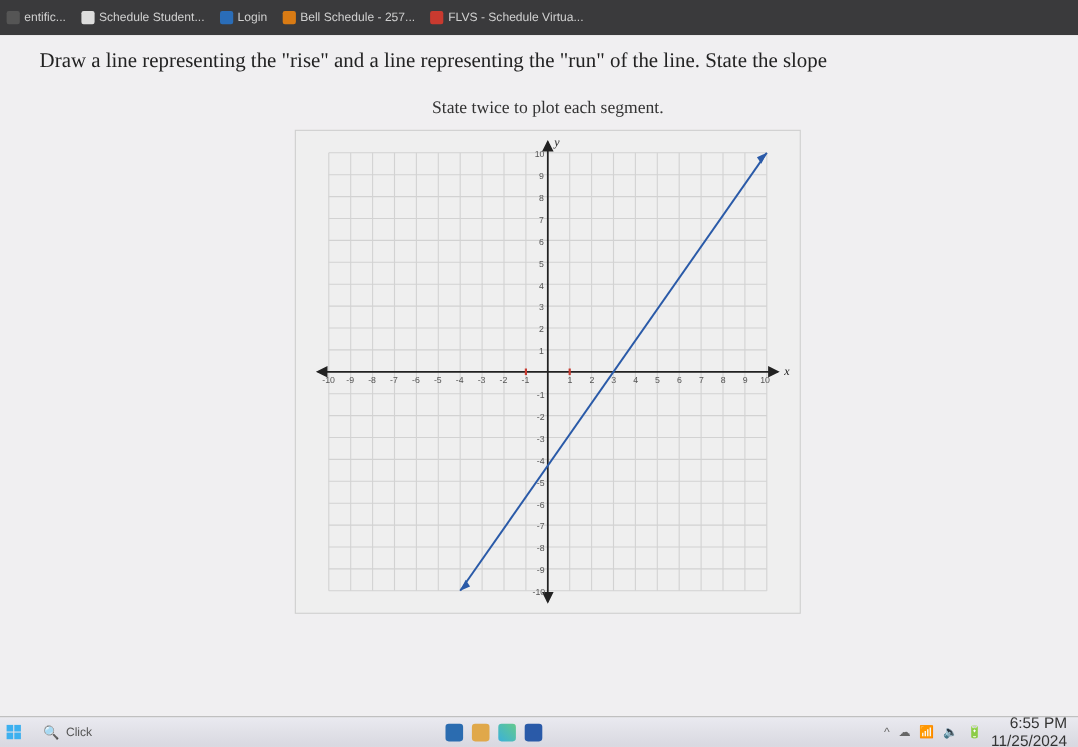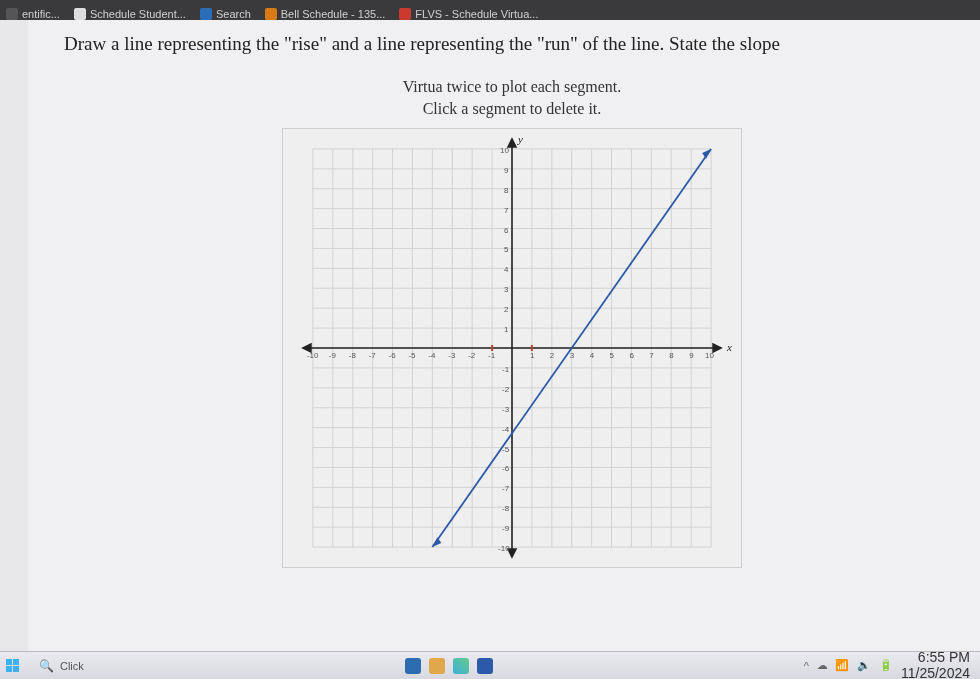--- a/index.html
+++ b/index.html
@@ -1,41 +1,40 @@
 <!DOCTYPE html>
 <html><head>
 <meta charset="utf-8">
 <style>
   * { box-sizing: border-box; margin: 0; padding: 0; }
   html, body { width: 980px; height: 679px; overflow: hidden; font-family: Georgia, 'Times New Roman', serif; background: #e8e8ea; }
   
   .bookmark-bar {
-    height: 20px;
+    height: 32px;
     background: #3a3a3c;
     display: flex;
-    align-items: flex-end;
+    align-items: center;
     padding: 0 6px;
     gap: 14px;
     font-family: Arial, sans-serif;
     font-size: 11px;
     color: #d0d0d0;
   }
   .bookmark-item { display: flex; align-items: center; gap: 4px; cursor: pointer; white-space: nowrap; }
   .bm-icon { width: 12px; height: 12px; background: #555; border-radius: 2px; display:inline-block; }
   .bm-icon.white { background: #ddd; }
   .bm-icon.blue { background: #2a6db8; }
   .bm-icon.orange { background: #d97b14; }
   .bm-icon.red { background: #c93a2f; }
 
   .page {
     background: #f0eff1;
     height: 631px;
     padding: 10px 20px 0 36px;
     position: relative;
-    margin-left: 28px;
   }
   .question {
     font-size: 19px;
     line-height: 1.45;
     color: #222;
     margin-bottom: 18px;
   }
   .instructions {
     text-align: center;
     font-size: 16px;
@@ -92,40 +91,39 @@
   <div class="bookmark-item">
     <span class="bm-icon"></span>
     <span>entific...</span>
   </div>
   <div class="bookmark-item">
     <span class="bm-icon white"></span>
     <span>Schedule Student...</span>
   </div>
   <div class="bookmark-item">
     <span class="bm-icon blue"></span>
-    <span>Search</span>
+    <span>Login</span>
   </div>
   <div class="bookmark-item">
     <span class="bm-icon orange"></span>
-    <span>Bell Schedule - 135...</span>
+    <span>Bell Schedule - 257...</span>
   </div>
   <div class="bookmark-item">
     <span class="bm-icon red"></span>
     <span>FLVS - Schedule Virtua...</span>
   </div>
 </div>
 
 <div class="page">
   <div class="question">
     <span>Draw a line representing the "rise" and a line representing the "run" of the line. State the slope</span><br>
   </div>
 
   <div class="instructions">
-    <span>Virtua twice to plot each segment.</span><br>
-    <span>Click a segment to delete it.</span>
+    <span>State twice to plot each segment.</span><br>
   </div>
 
   <div class="graph-wrap">
     <div class="graph-panel">
       <svg class="graph" viewBox="0 0 460 440">
 
         <g stroke="#d2d2d2" stroke-width="1">
 
           <line x1="30" y1="20" x2="30" y2="420"></line>
             <line x1="50" y1="20" x2="50" y2="420"></line>

